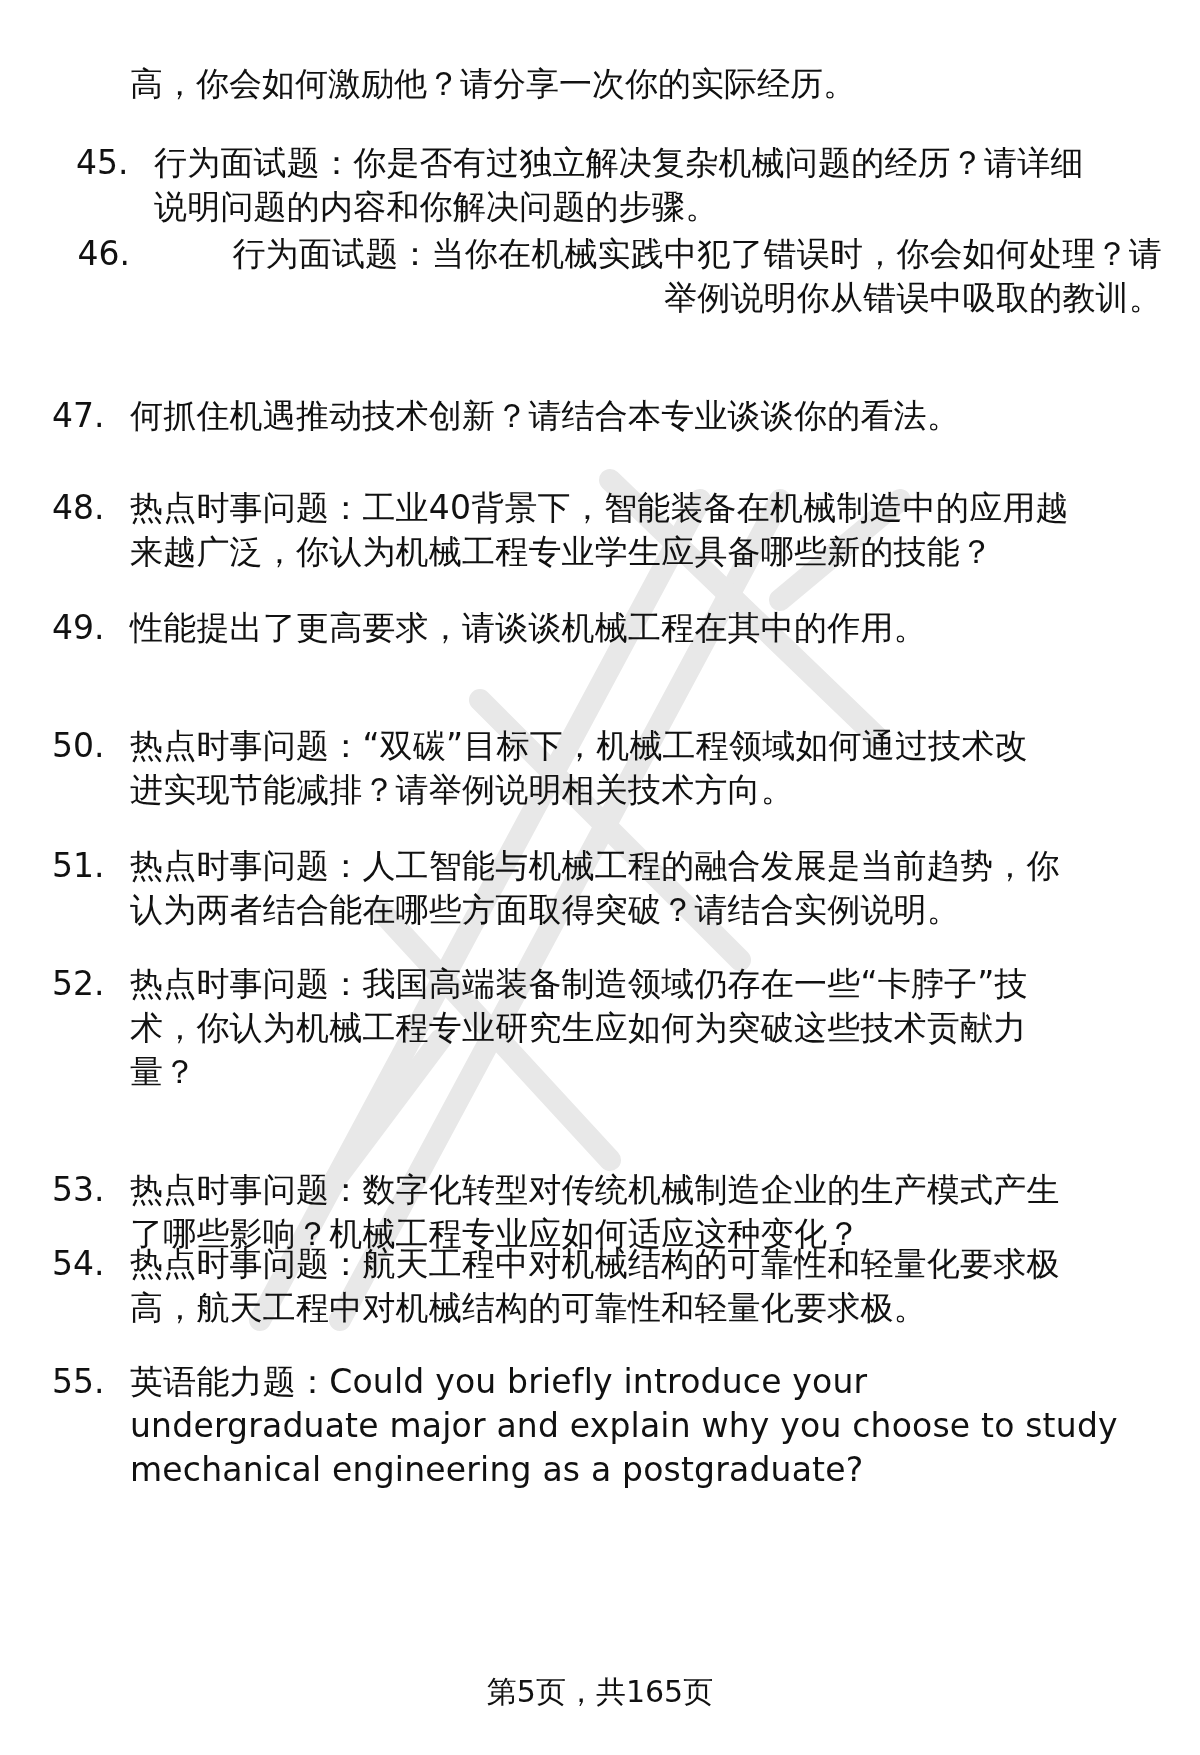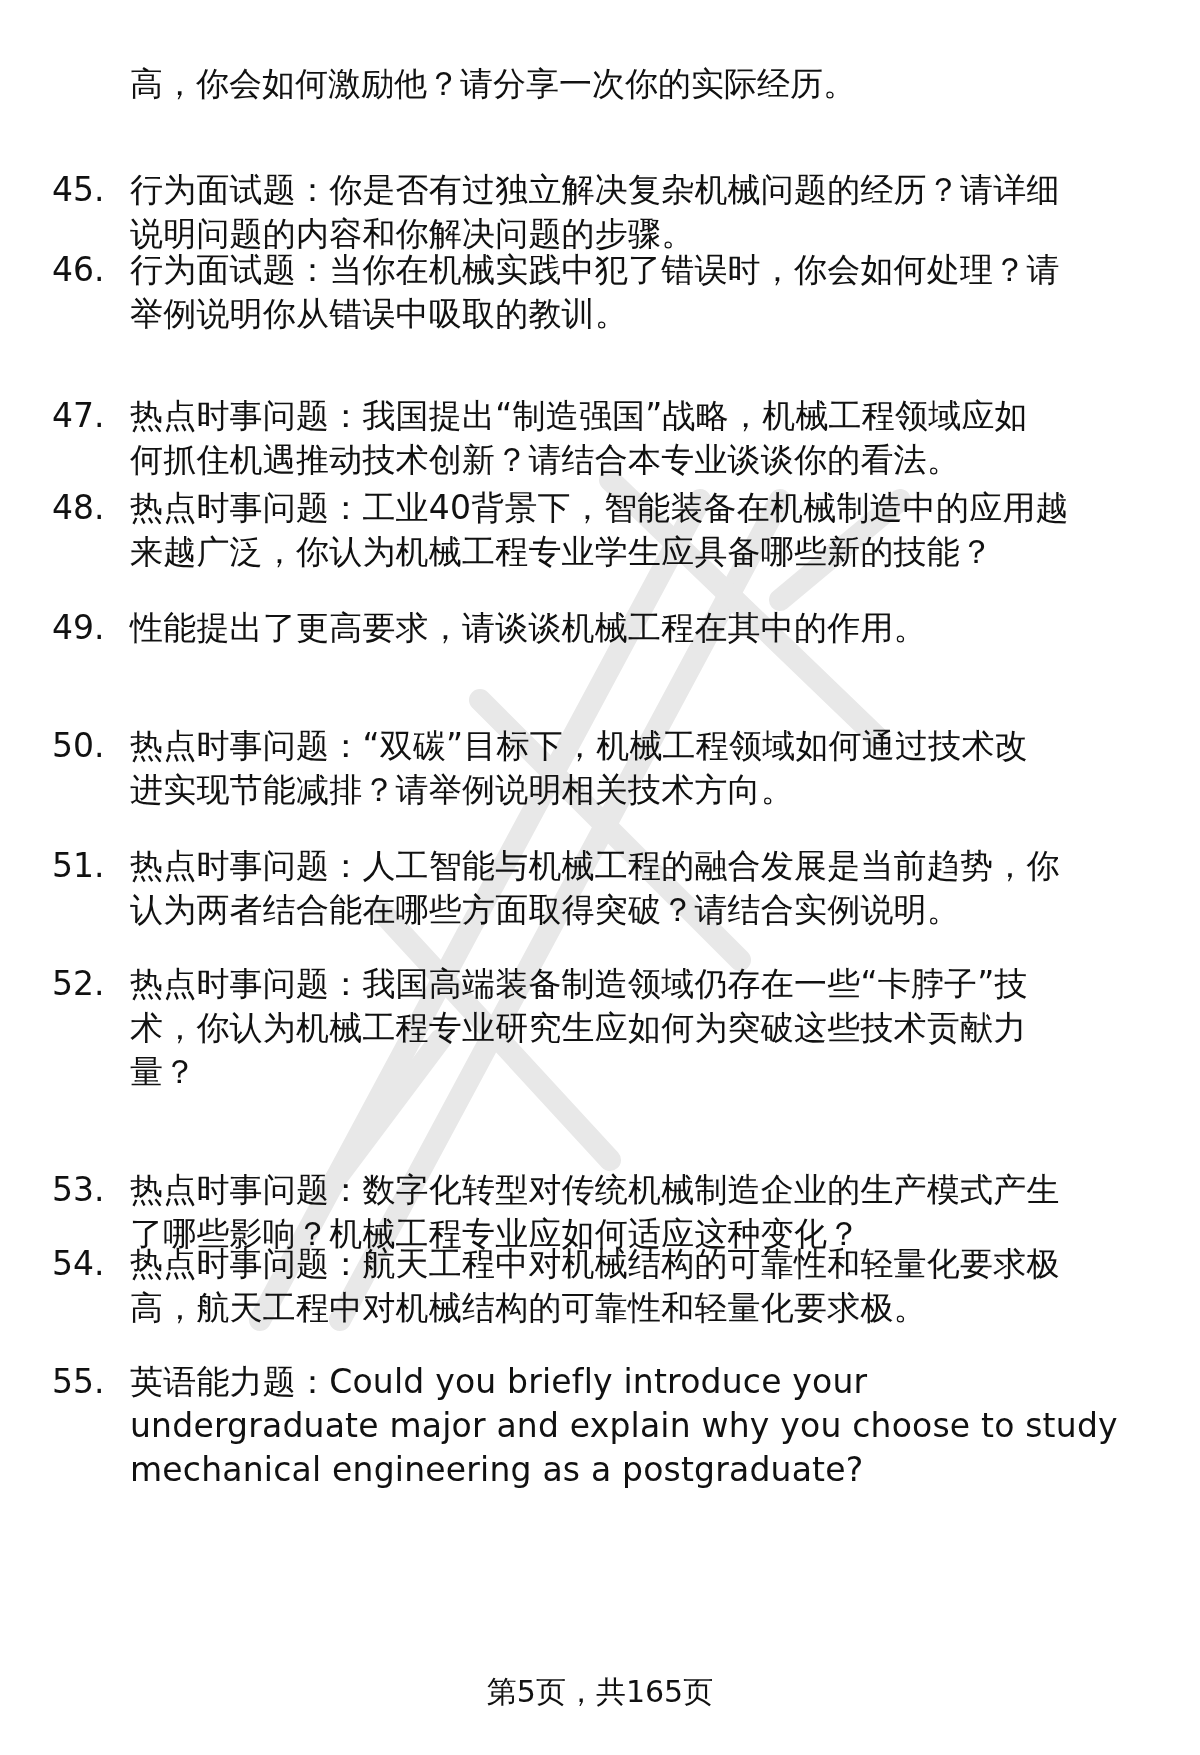--- a/index.html
+++ b/index.html
@@ -81,40 +81,39 @@
     <path d="M200 470 L430 720"></path>
     <path d="M600 160 L720 60"></path>
     <path d="M260 600 L140 760"></path>
   </g>
 </svg>
 
 <div class="page">
 
   <div class="cont-line">高，你会如何激励他？请分享一次你的实际经历。</div>
 
-  <div class="q" style="top:168px;">
+  <div class="q" style="top:141px;margin-left:24px;">
     <span class="q-num">45.</span>
     <div class="q-text">
       <span class="line">行为面试题：你是否有过独立解决复杂机械问题的经历？请详细</span>
       <span class="line">说明问题的内容和你解决问题的步骤。</span>
     </div>
   </div>
 
-  <div class="q" style="top:248px;">
+  <div class="q" style="top:232px;text-align:right;">
     <span class="q-num">46.</span>
     <div class="q-text">
       <span class="line">行为面试题：当你在机械实践中犯了错误时，你会如何处理？请</span>
       <span class="line">举例说明你从错误中吸取的教训。</span>
     </div>
   </div>
 
   <div class="q" style="top:366px;margin-top:28px;">
     <span class="q-num">47.</span>
     <div class="q-text">
-      <span class="line">热点时事问题：我国提出“制造强国”战略，机械工程领域应如</span>
       <span class="line">何抓住机遇推动技术创新？请结合本专业谈谈你的看法。</span>
     </div>
   </div>
 
   <div class="q" style="top:486px;">
     <span class="q-num">48.</span>
     <div class="q-text">
       <span class="line">热点时事问题：工业40背景下，智能装备在机械制造中的应用越</span>
       <span class="line">来越广泛，你认为机械工程专业学生应具备哪些新的技能？</span>
     </div>

